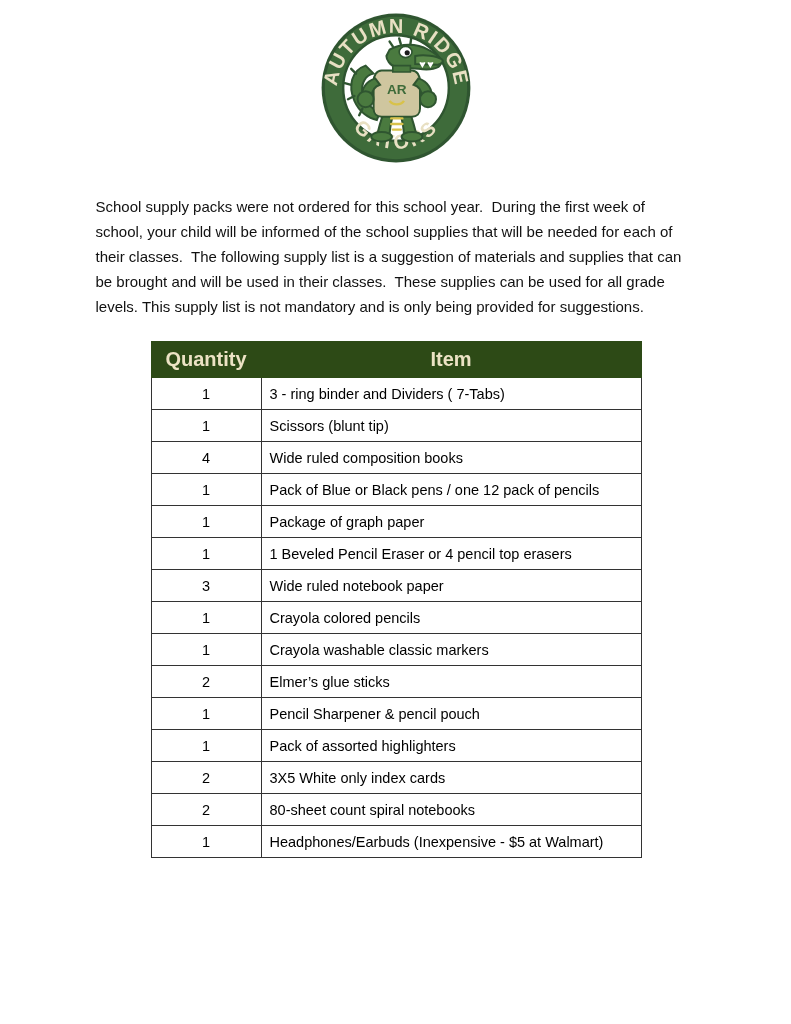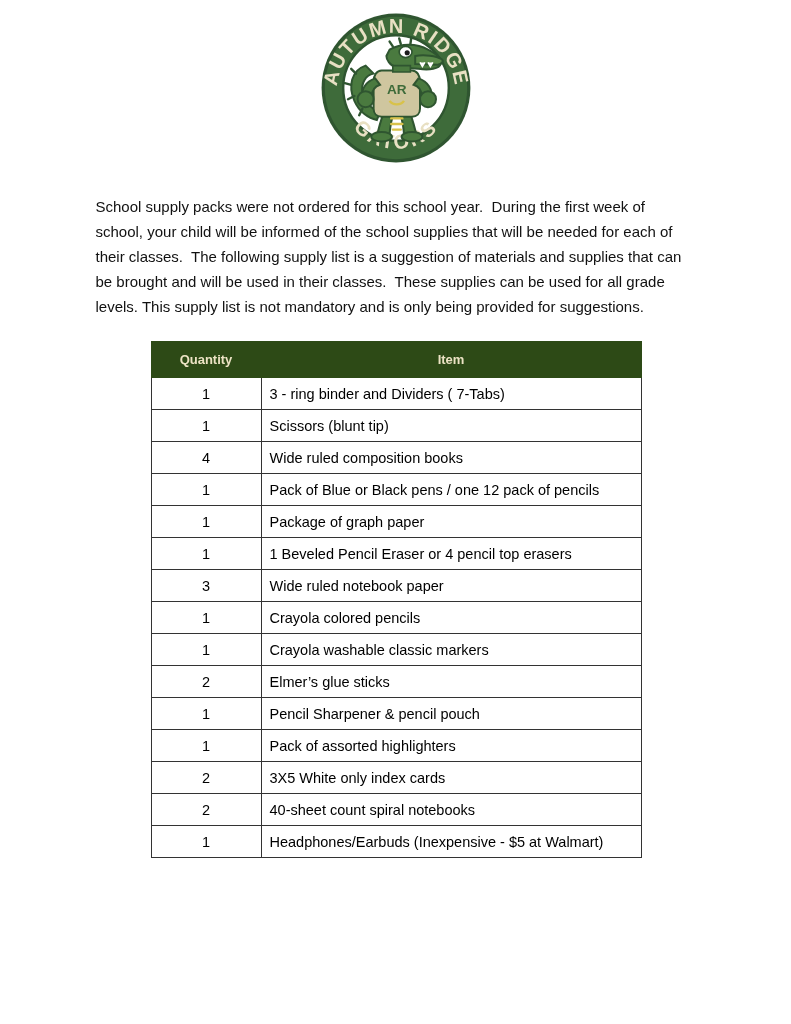--- a/index.html
+++ b/index.html
@@ -75,21 +75,21 @@
     border: 1px solid #333333;
     height: 32px;
     font-size: 14.5px;
     padding: 0 8px;
     box-sizing: border-box;
   }
   table.supply thead th {
     background: #2d4a16;
     color: #ece3c4;
     font-weight: bold;
-    font-size: 13px;
+    font-size: 20px;
     text-align: center;
     height: 36px;
     border-color: #2d4a16;
   }
   col.c-qty { width: 110px; }
   col.c-item { width: 380px; }
   td.qty {
     text-align: center;
     vertical-align: middle;
   }
@@ -224,21 +224,21 @@
           <tr>
             <td class="qty">1</td>
             <td class="item">Pack of assorted highlighters</td>
           </tr>
           <tr>
             <td class="qty">2</td>
             <td class="item">3X5 White only index cards</td>
           </tr>
           <tr>
             <td class="qty">2</td>
-            <td class="item">40-sheet count spiral notebooks</td>
+            <td class="item">80-sheet count spiral notebooks</td>
           </tr>
           <tr>
             <td class="qty">1</td>
             <td class="item">Headphones/Earbuds (Inexpensive - $5 at Walmart)</td>
           </tr>
         </tbody>
     </table>
   </div>
 
 </div>

